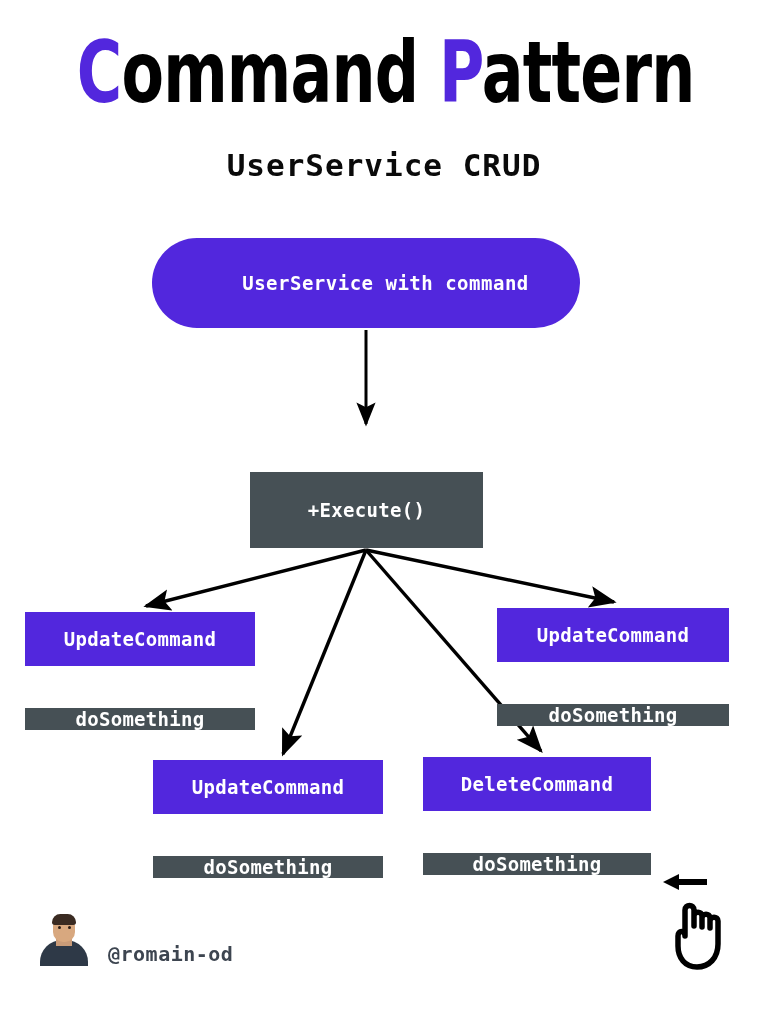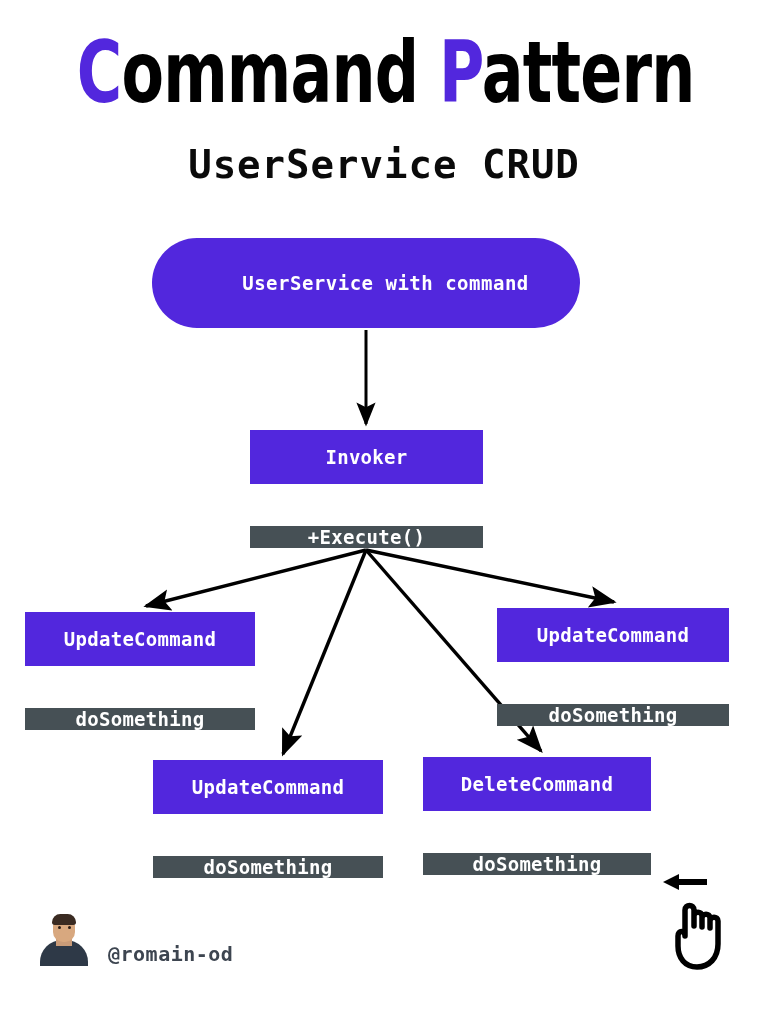--- a/index.html
+++ b/index.html
@@ -45,21 +45,21 @@
   .title .accent { color: #5227DD; }
 
   .subtitle {
     position: absolute;
     left: 0;
     top: 145px;
     width: 768px;
     text-align: center;
     font-family: "DejaVu Sans Mono", "Liberation Mono", monospace;
     font-weight: 700;
-    font-size: 39px;
+    font-size: 31px;
     line-height: 40px;
     letter-spacing: 1px;
     color: #0a0a0a;
     white-space: nowrap;
   }
 
   
   .root-node {
     position: absolute;
     left: 152px;
@@ -245,21 +245,20 @@
     <line x1="366" y1="550" x2="283" y2="754" stroke="#000000" stroke-width="3.4" marker-end="url(#arrowhead)"></line>
 
     <line x1="366" y1="550" x2="541" y2="751" stroke="#000000" stroke-width="3.4" marker-end="url(#arrowhead)"></line>
   </svg>
 
   <div class="root-node" id="node-root">
     <span class="label">UserService with command</span>
   </div>
 
   <div class="uml-box" id="node-invoker">
-    <div class="uml-head">Invoker</div>
     <div class="uml-body">+Execute()</div>
   </div>
 
   <div class="uml-box" id="node-create">
     <div class="uml-head">UpdateCommand</div>
     <div class="uml-body">doSomething</div>
   </div>
 
   <div class="uml-box" id="node-update-right">
     <div class="uml-head">UpdateCommand</div>

